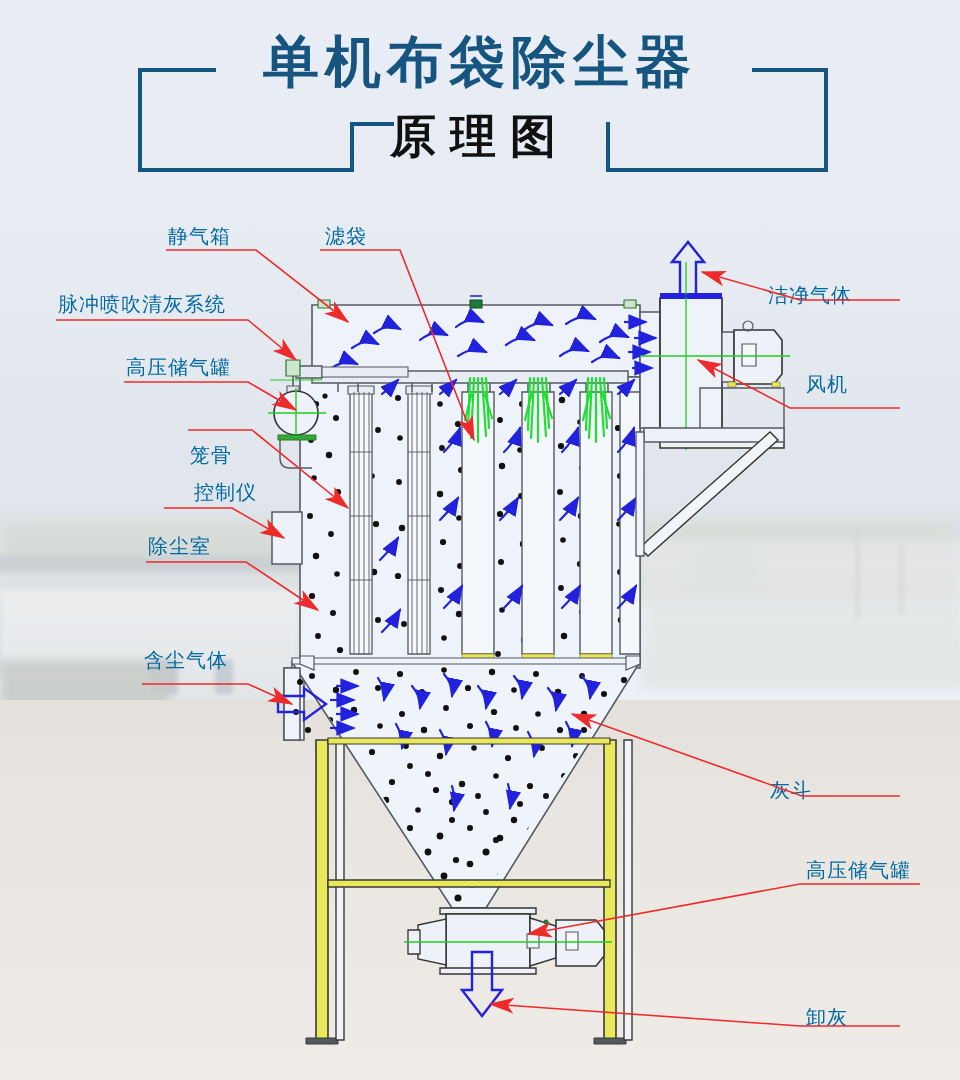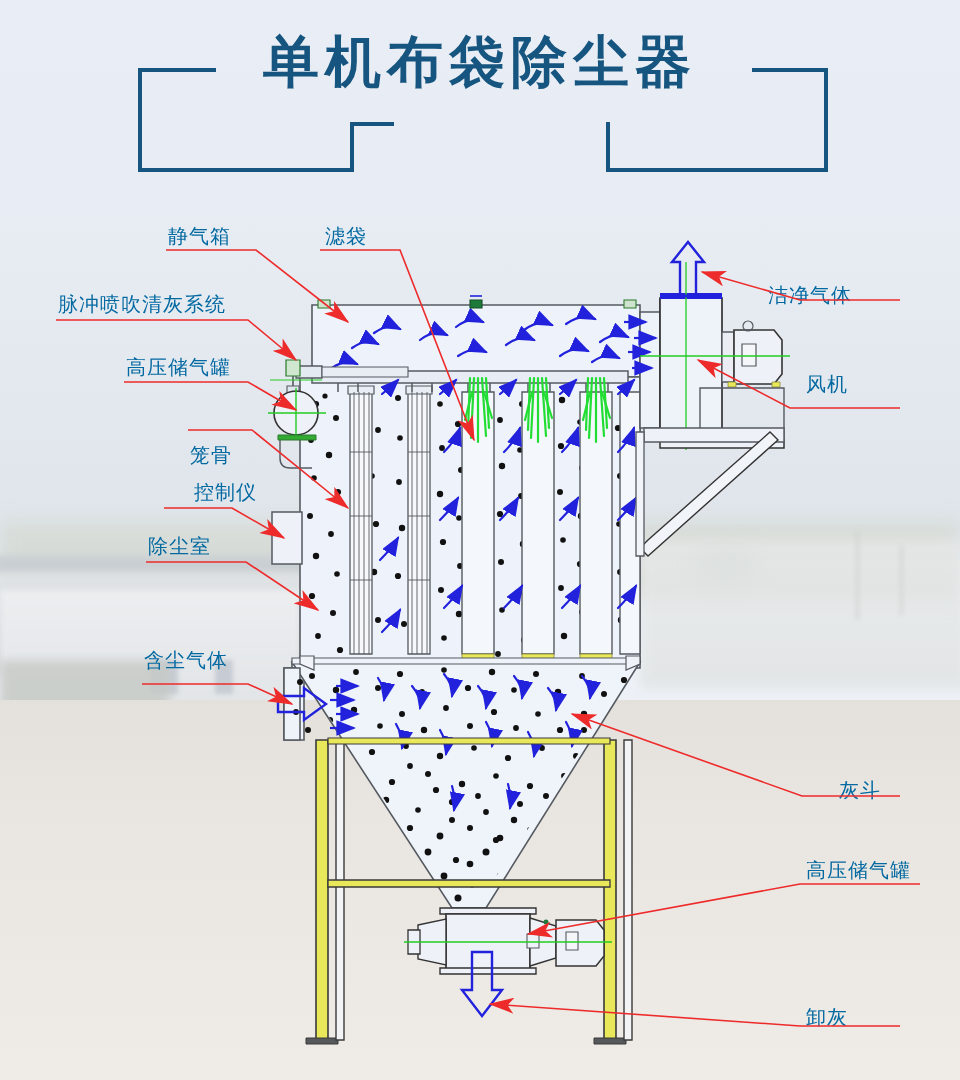--- a/index.html
+++ b/index.html
@@ -86,34 +86,35 @@
     <div class="tl" style="left:752px;top:68px;width:76px;height:4px;"></div>
     <div class="tl" style="left:138px;top:68px;width:4px;height:104px;"></div>
     <div class="tl" style="left:824px;top:68px;width:4px;height:104px;"></div>
     <div class="tl" style="left:138px;top:168px;width:212px;height:4px;"></div>
     <div class="tl" style="left:610px;top:168px;width:218px;height:4px;"></div>
     <div class="tl" style="left:350px;top:122px;width:4px;height:50px;"></div>
     <div class="tl" style="left:606px;top:122px;width:4px;height:50px;"></div>
     <div class="tl" style="left:350px;top:122px;width:44px;height:4px;"></div>
 
     <div class="title-main">单机布袋除尘器</div>
+    <div class="title-sub">原理图</div>
   </div>
 
   <div class="lbl" style="left:168px;top:224px;">静气箱</div>
   <div class="lbl" style="left:325px;top:224px;">滤袋</div>
   <div class="lbl" style="left:58px;top:292px;">脉冲喷吹清灰系统</div>
   <div class="lbl" style="left:126px;top:355px;">高压储气罐</div>
   <div class="lbl" style="left:190px;top:402px;margin-top:41px;">笼骨</div>
   <div class="lbl" style="left:166px;top:480px;margin-left:28px;">控制仪</div>
   <div class="lbl" style="left:148px;top:534px;">除尘室</div>
   <div class="lbl" style="left:144px;top:648px;text-align:right;">含尘气体</div>
 
   <div class="lbl r" style="left:768px;top:283px;">洁净气体</div>
   <div class="lbl r" style="left:806px;top:372px;text-align:right;">风机</div>
-  <div class="lbl r" style="left:839px;top:778px;">灰斗</div>
+  <div class="lbl r" style="left:770px;top:778px;">灰斗</div>
   <div class="lbl r" style="left:806px;top:858px;">高压储气罐</div>
   <div class="lbl r" style="left:806px;top:1005px;">卸灰</div>
 
   <svg class="overlay" viewBox="0 0 960 1080">
     <defs>
       <marker id="redArrow" markerWidth="16" markerHeight="10" refX="15" refY="5" orient="auto">
         <path d="M0,0 L16,5 L0,10 L4,5 Z" fill="#ee2b2b"></path>
       </marker>
       <marker id="blueTip" markerWidth="9" markerHeight="7" refX="8" refY="3.5" orient="auto">
         <path d="M0,0 L9,3.5 L0,7 Z" fill="#2222dd"></path>

